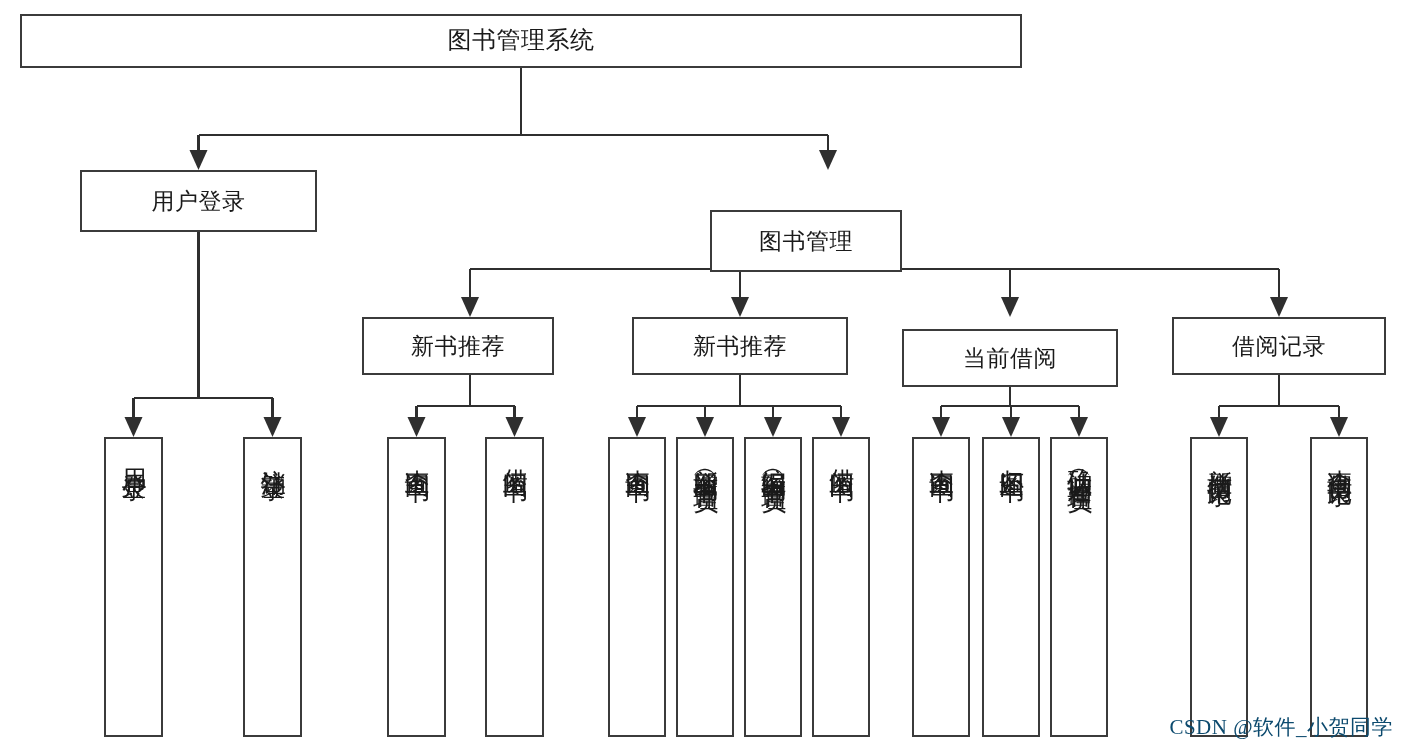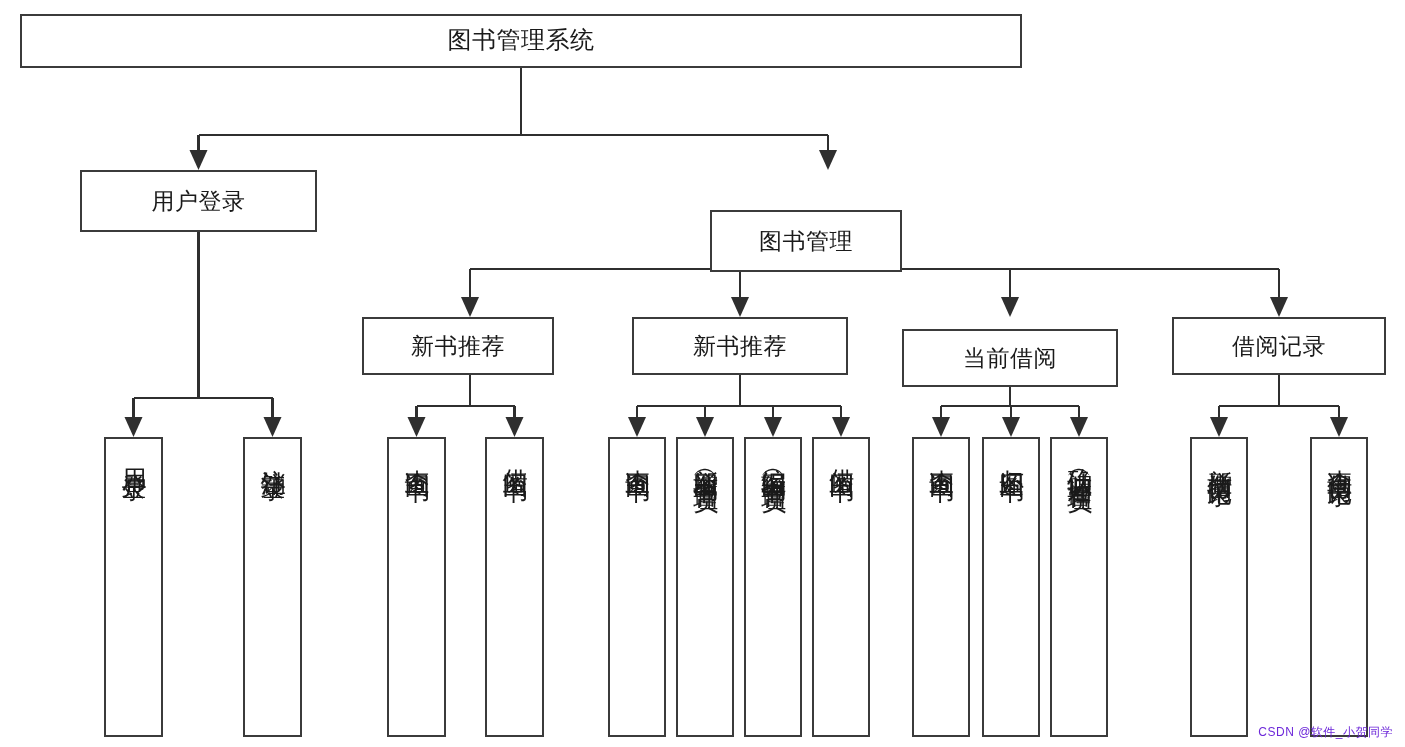--- a/index.html
+++ b/index.html
@@ -58,25 +58,25 @@
     text-orientation: upright;
     font-size: 25px;
     line-height: 1.05;
     letter-spacing: 3px;
     white-space: nowrap;
   }
   #watermark {
     position: absolute;
     right: 12px;
     bottom: 6px;
-    font-size: 12px;
-    color: #6d28d9;
+    font-size: 21px;
+    color: #0c4a6e;
     letter-spacing: 0.5px;
     white-space: nowrap;
-    font-family: Liberation Sans, sans-serif;
+    font-family: Liberation Serif, serif;
   }
 </style>
 </head>
 <body>
 
 <div id="canvas">
   <svg id="wires" viewBox="0 0 1405 747" width="1405" height="747" xmlns="http://www.w3.org/2000/svg">
       <line x1="521" y1="68" x2="521" y2="135" stroke="#2f2f2f" stroke-width="2.6" shape-rendering="crispEdges"></line>
       <line x1="198.5" y1="135" x2="828" y2="135" stroke="#2f2f2f" stroke-width="2.6" shape-rendering="crispEdges"></line>
       <line x1="198.5" y1="135" x2="198.5" y2="152" stroke="#2f2f2f" stroke-width="2.6" shape-rendering="crispEdges"></line>

